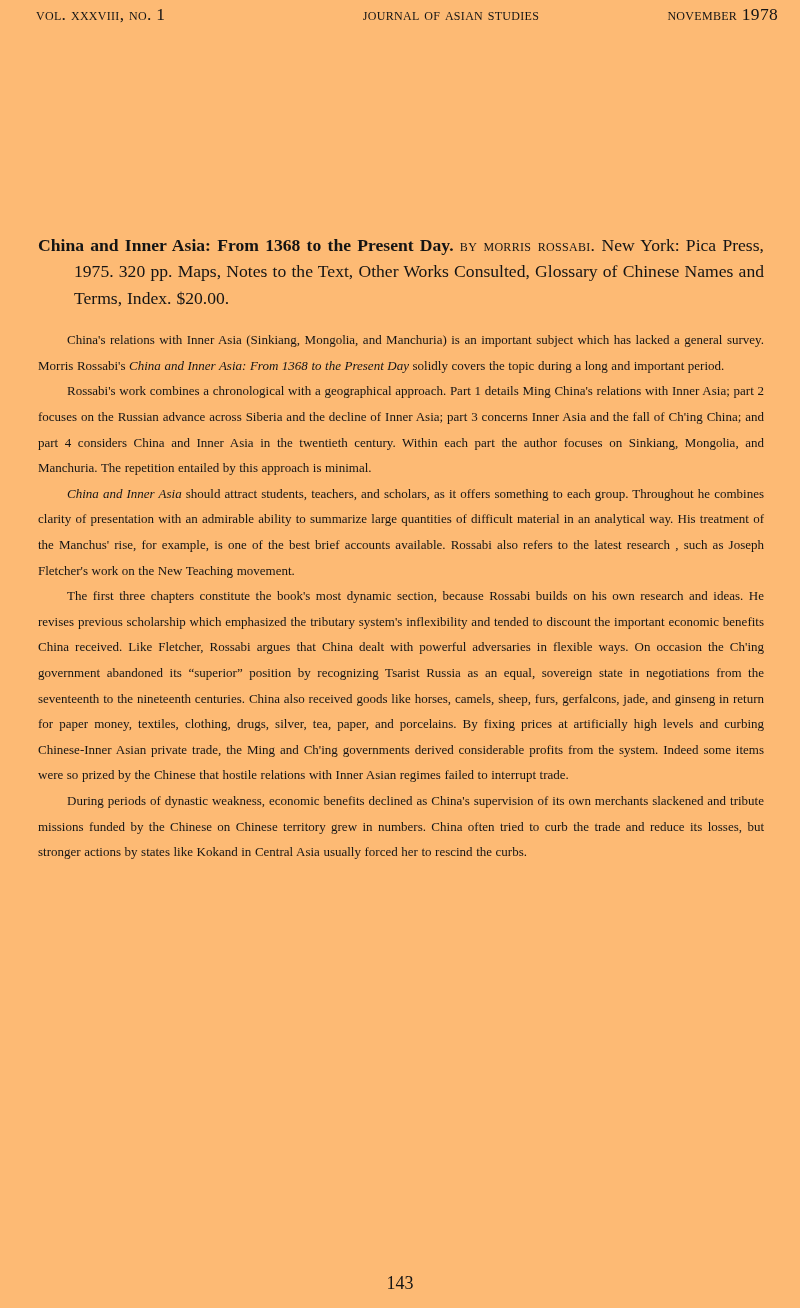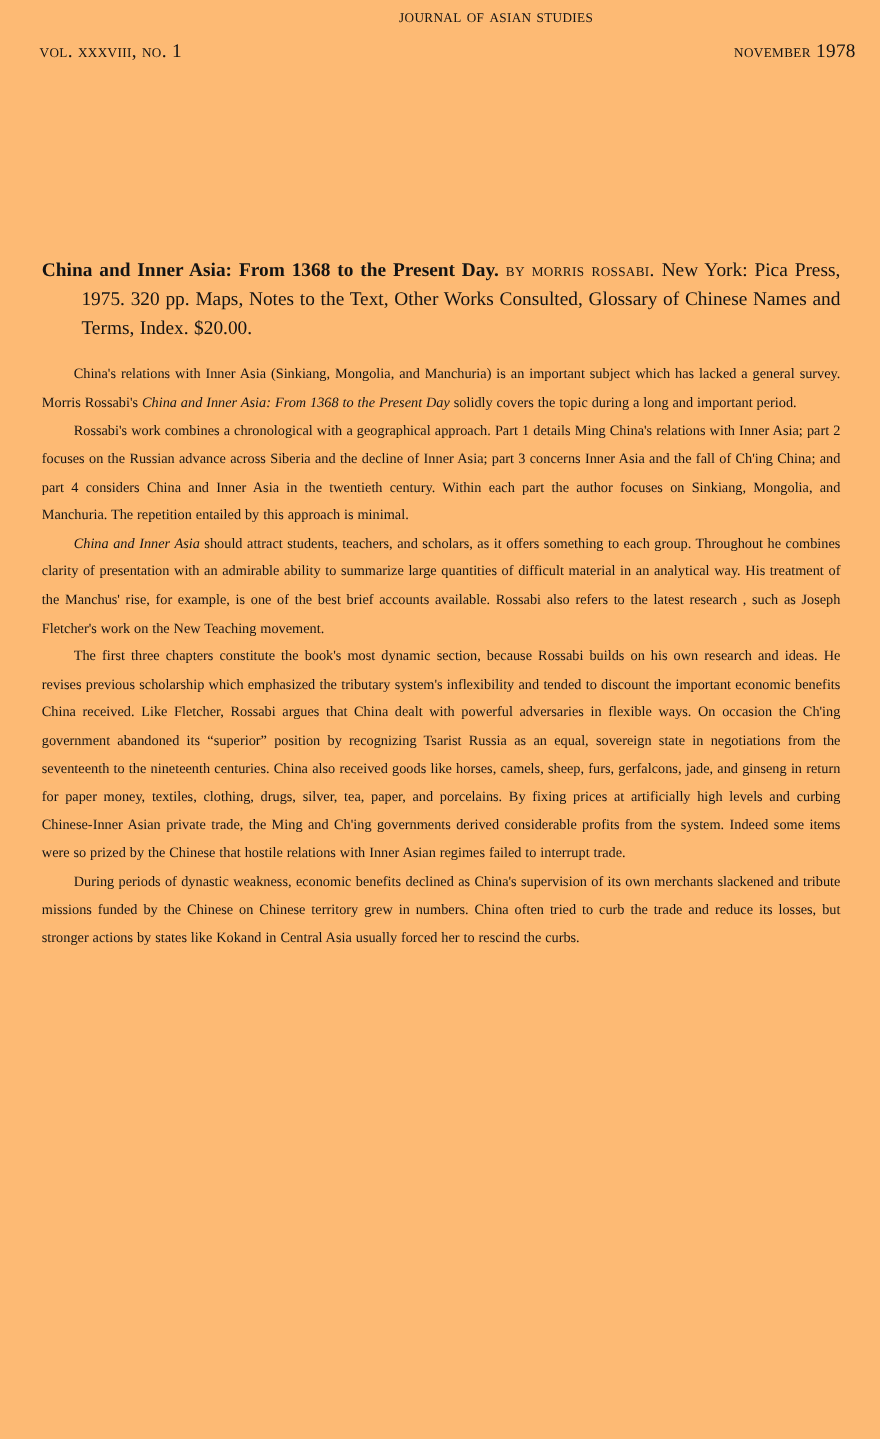--- a/index.html
+++ b/index.html
@@ -39,21 +39,21 @@
     letter-spacing: 0.3px;
     white-space: nowrap;
   }
   .smallcaps::first-letter { font-size: 1em; }
   .rh-center {
     position: absolute;
     left: 50%;
     transform: translateX(-50%);
     margin-left: 44px;
   }
-  .rh-right { margin-left: auto; margin-top: 32px; }
+  .rh-right { margin-left: auto; }
 
   
   .section-title {
     position: absolute;
     top: 104px;
     left: 38px;
     font-size: 32px;
     font-weight: 700;
     letter-spacing: 0.2px;
     line-height: 1;
@@ -129,14 +129,15 @@
     <div>
       <p class="body"><span>China's relations with Inner Asia (Sinkiang, Mongolia, and Manchuria) is an important subject which has lacked a general survey. Morris Rossabi's </span><i>China and Inner Asia: From 1368 to the Present Day</i><span> solidly covers the topic during a long and important period.</span></p>
       <p class="body"><span>Rossabi's work combines a chronological with a geographical approach. Part 1 details Ming China's relations with Inner Asia; part 2 focuses on the Russian advance across Siberia and the decline of Inner Asia; part 3 concerns Inner Asia and the fall of Ch'ing China; and part 4 considers China and Inner Asia in the twentieth century. Within each part the author focuses on Sinkiang, Mongolia, and Manchuria. The repetition entailed by this approach is minimal.</span></p>
       <p class="body"><i>China and Inner Asia</i><span> should attract students, teachers, and scholars, as it offers something to each group. Throughout he combines clarity of presentation with an admirable ability to summarize large quantities of difficult material in an analytical way. His treatment of the Manchus' rise, for example, is one of the best brief accounts available. Rossabi also refers to the latest research , such as Joseph Fletcher's work on the New Teaching movement.</span></p>
       <p class="body"><span>The first three chapters constitute the book's most dynamic section, because Rossabi builds on his own research and ideas. He revises previous scholarship which emphasized the tributary system's inflexibility and tended to discount the important economic benefits China received. Like Fletcher, Rossabi argues that China dealt with powerful adversaries in flexible ways. On occasion the Ch'ing government abandoned its “superior” position by recognizing Tsarist Russia as an equal, sovereign state in negotiations from the seventeenth to the nineteenth centuries. China also received goods like horses, camels, sheep, furs, gerfalcons, jade, and ginseng in return for paper money, textiles, clothing, drugs, silver, tea, paper, and porcelains. By fixing prices at artificially high levels and curbing Chinese-Inner Asian private trade, the Ming and Ch'ing governments derived considerable profits from the system. Indeed some items were so prized by the Chinese that hostile relations with Inner Asian regimes failed to interrupt trade.</span></p>
       <p class="body"><span>During periods of dynastic weakness, economic benefits declined as China's supervision of its own merchants slackened and tribute missions funded by the Chinese on Chinese territory grew in numbers. China often tried to curb the trade and reduce its losses, but stronger actions by states like Kokand in Central Asia usually forced her to rescind the curbs.</span></p>
     </div>
 
   </div>
 
+  <div class="folio">143</div>
 
 </div>
 
 </body></html>

